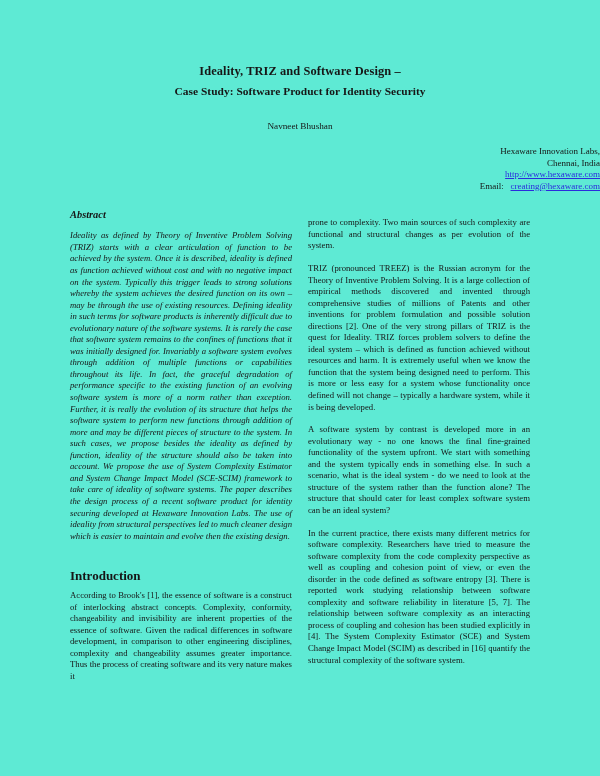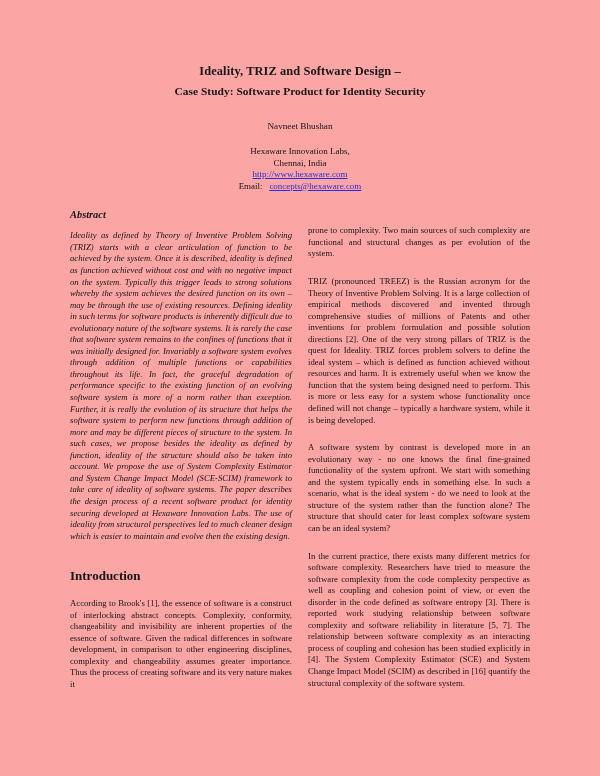--- a/index.html
+++ b/index.html
@@ -12,21 +12,21 @@
     height: 776px;
     overflow: hidden;
     font-family: "Liberation Serif", "DejaVu Serif", serif;
     color: #161616;
   }
 
   .page {
     position: relative;
     width: 600px;
     height: 776px;
-    background: #fca5a5;
+    background: #5eead4;
     box-sizing: border-box;
     padding: 0;
   }
 
   .masthead {
     padding-top: 64px;
     text-align: center;
   }
 
   .paper-title-line1 {
@@ -47,20 +47,21 @@
     margin-top: 21px;
     font-size: 9.2px;
     font-weight: normal;
     line-height: 12px;
   }
 
   .affiliation {
     margin-top: 14px;
     font-size: 9px;
     line-height: 11.6px;
+    text-align: right;
   }
   .affiliation div { white-space: nowrap; }
 
   .link {
     color: #2b2bdd;
     text-decoration: underline;
   }
   .email-row {
     margin-top: 0px;
   }
@@ -85,21 +86,21 @@
     line-height: 12px;
     margin: 0 0 4px 0;
   }
   .section-heading.abstract-heading {
     font-style: italic;
     font-size: 10.4px;
     margin-bottom: 9px;
   }
 
   p.body-text {
-    margin: 16px 0 11px 0;
+    margin: 8px 0 11px 0;
     font-size: 8.7px;
     line-height: 11.55px;
     text-align: justify;
     text-justify: inter-word;
     hyphens: none;
   }
   p.abstract-text {
     font-style: italic;
     margin: 0 0 28px 0;
     font-size: 8.7px;
@@ -123,21 +124,21 @@
     <div class="author">Navneet Bhushan</div>
 
     <div class="affiliation">
       <div>Hexaware Innovation Labs,</div>
       <div>Chennai, India</div>
       <div>
         <span class="link">http://www.hexaware.com</span>
       </div>
       <div class="email-row">
         <span class="email-label">Email:</span>
-        <span>&nbsp;&nbsp;</span><span class="link">concepts@hexaware.com</span>
+        <span>&nbsp;&nbsp;</span><span class="link">creating@hexaware.com</span>
       </div>
     </div>
   </div>
 
   <div class="columns">
 
     <div class="col">
       <div class="section-heading abstract-heading">Abstract</div>
       <p class="abstract-text">Ideality as defined by Theory of Inventive Problem Solving (TRIZ) starts with a clear articulation of function to be achieved by the system. Once it is described, ideality is defined as function achieved without cost and with no negative impact on the system. Typically this trigger leads to strong solutions whereby the system achieves the desired function on its own – may be through the use of existing resources. Defining ideality in such terms for software products is inherently difficult due to evolutionary nature of the software systems. It is rarely the case that software system remains to the confines of functions that it was initially designed for. Invariably a software system evolves through addition of multiple functions or capabilities throughout its life. In fact, the graceful degradation of performance specific to the existing function of an evolving software system is more of a norm rather than exception. Further, it is really the evolution of its structure that helps the software system to perform new functions through addition of more and may be different pieces of structure to the system. In such cases, we propose besides the ideality as defined by function, ideality of the structure should also be taken into account. We propose the use of System Complexity Estimator and System Change Impact Model (SCE-SCIM) framework to take care of ideality of software systems. The paper describes the design process of a recent software product for identity securing developed at Hexaware Innovation Labs. The use of ideality from structural perspectives led to much cleaner design which is easier to maintain and evolve then the existing design.</p>
 

